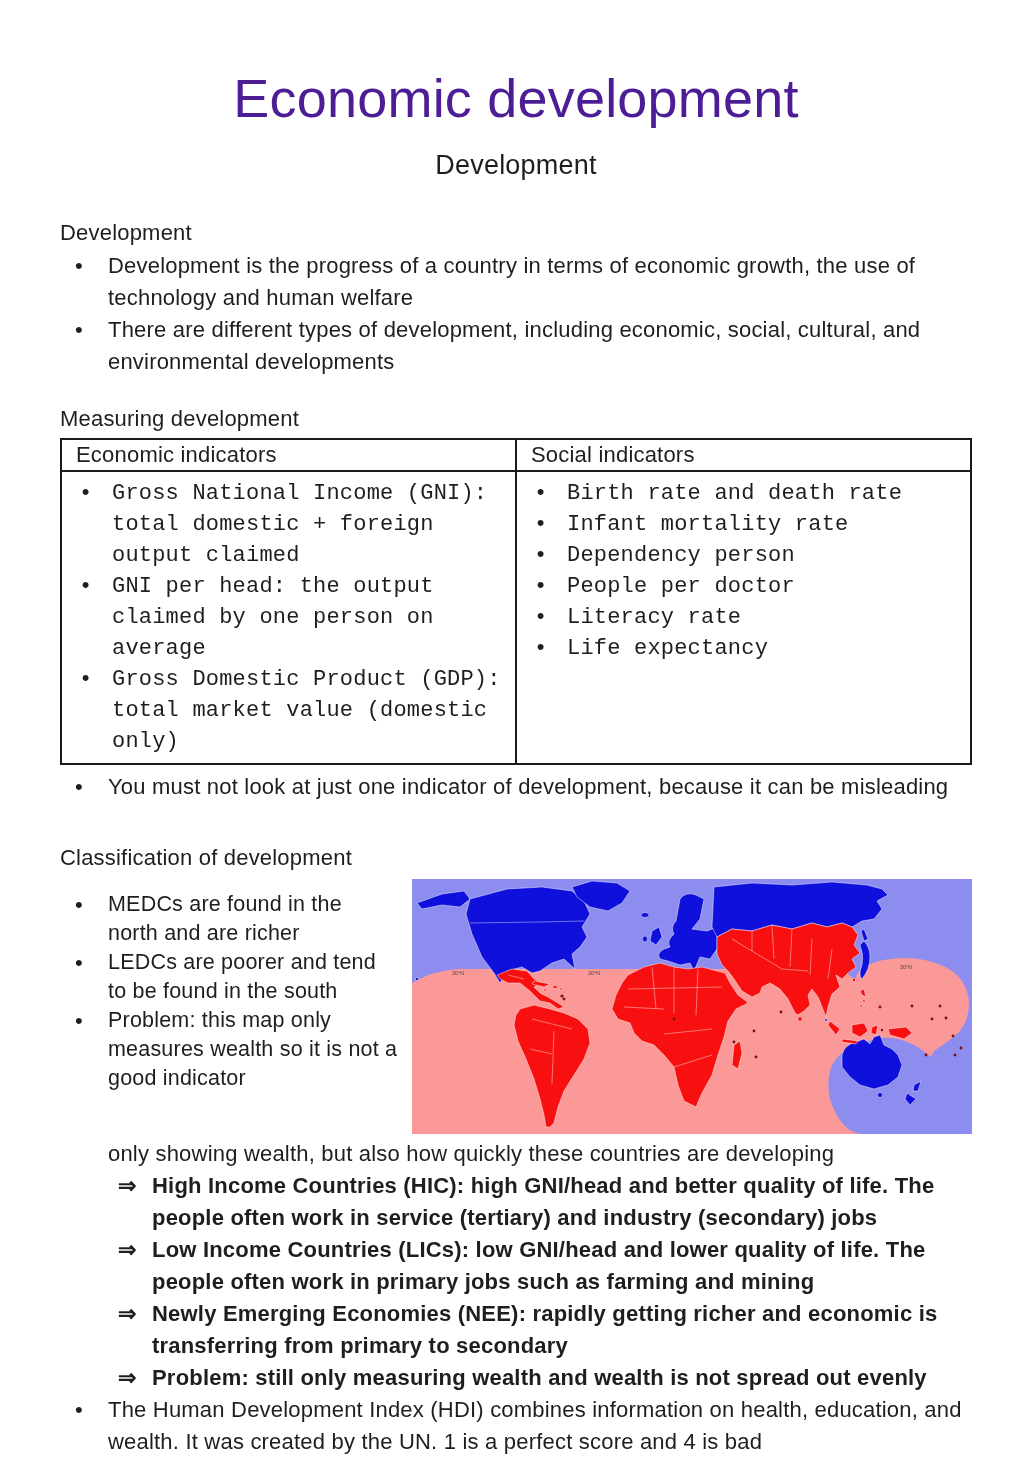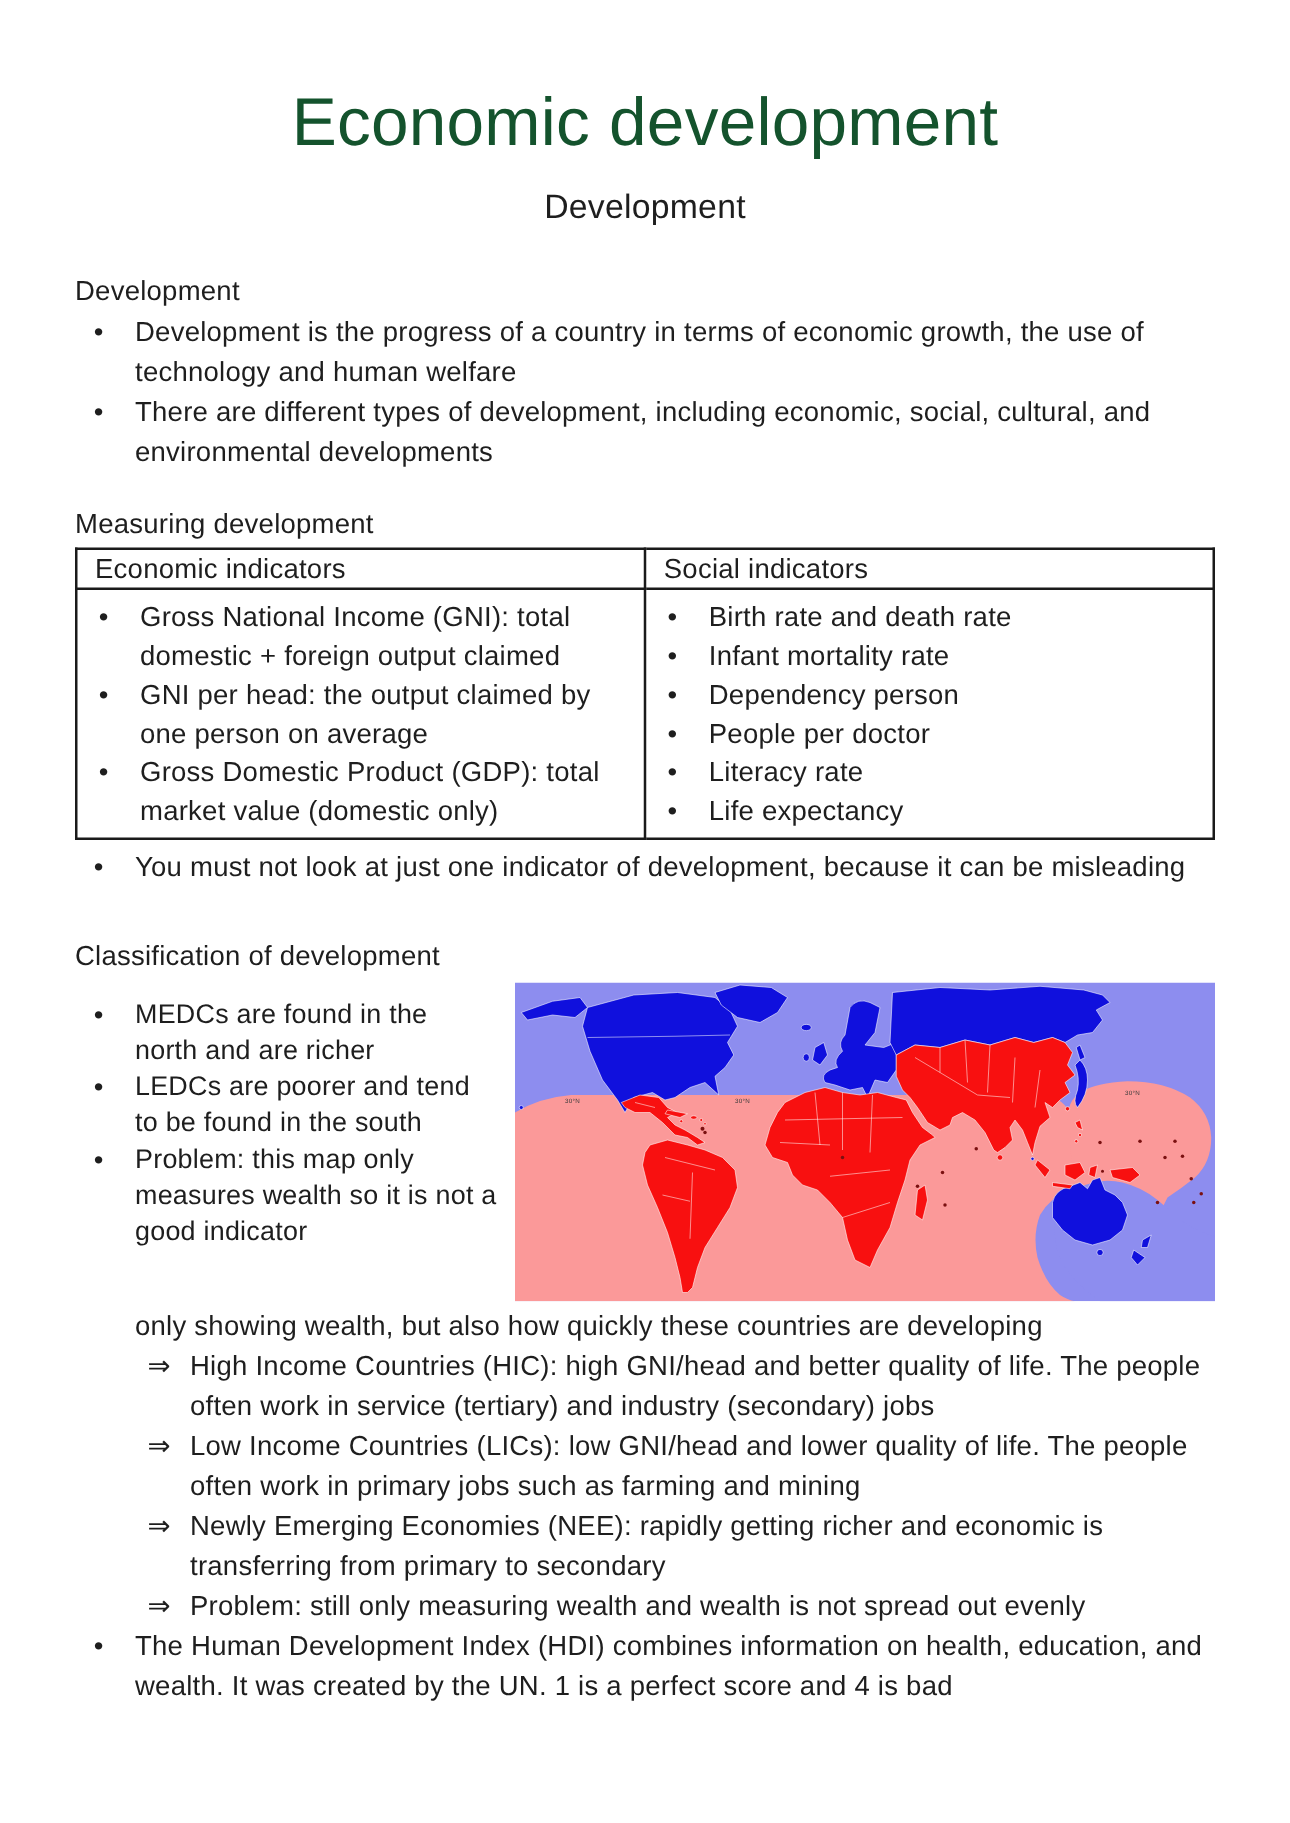--- a/index.html
+++ b/index.html
@@ -66,20 +66,21 @@
     letter-spacing:0.2px;
   }
   table.ind td{
     border:2px solid #1a1a1a;
     vertical-align:top;
     padding:4px 6px 6px 6px;
   }
   table.ind ul.bullets{
     padding-left:44px;
     line-height:31px;
+    font-family:Liberation Mono, monospace;
   }
   .map-row{
     display:flex;
     margin-top:6px;
   }
   .map-row .col-text{flex:1 1 auto; min-width:0;}
   .map-row ul.bullets{
     font-size:21.5px;
     line-height:29px;
     margin-top:11px;
@@ -92,40 +93,40 @@
     line-height:32px;
     margin:4px 0 0 48px;
   }
   ul.arrows{
     list-style:none;
     margin:0;
     padding:0 0 0 92px;
     font-size:22px;
     line-height:32px;
   }
-  ul.arrows li{position:relative;}
+  ul.arrows li{position:relative;font-weight:bold;}
   ul.arrows li::before{
     content:"\21D2";
     position:absolute;
     left:-34px;
     top:0;
     font-size:22px;
   }
   .map-label{
     font-size:5px;
     fill:#3a3a3a;
     font-family:"Liberation Sans",sans-serif;
   }
 </style>
 </head>
 <body>
 
 <div class="page">
 
-  <h1 class="title" style="color:#14532d">Economic development</h1>
+  <h1 class="title" style="color:#4c1d95">Economic development</h1>
   <h2 class="subtitle">Development</h2>
 
   <div class="heading" style="margin-top:38px">Development</div>
   <ul class="bullets">
     <li>Development is the progress of a country in terms of economic growth, the use of technology and human welfare</li>
     <li>There are different types of development, including economic, social, cultural, and environmental developments</li>
   </ul>
 
   <div class="heading tight">Measuring development</div>
   <table class="ind">

